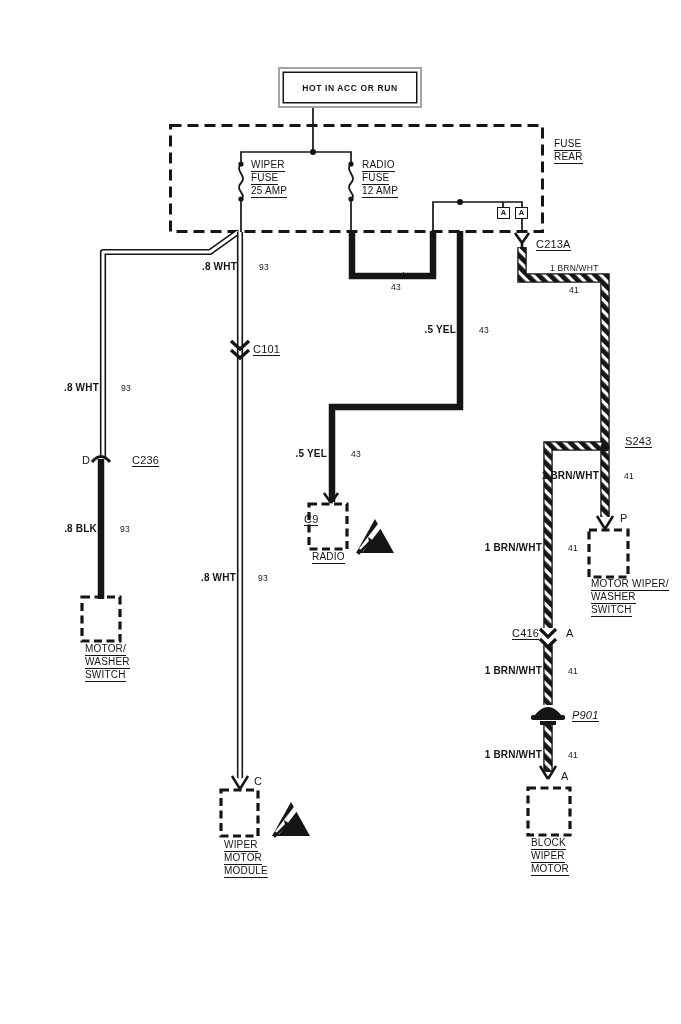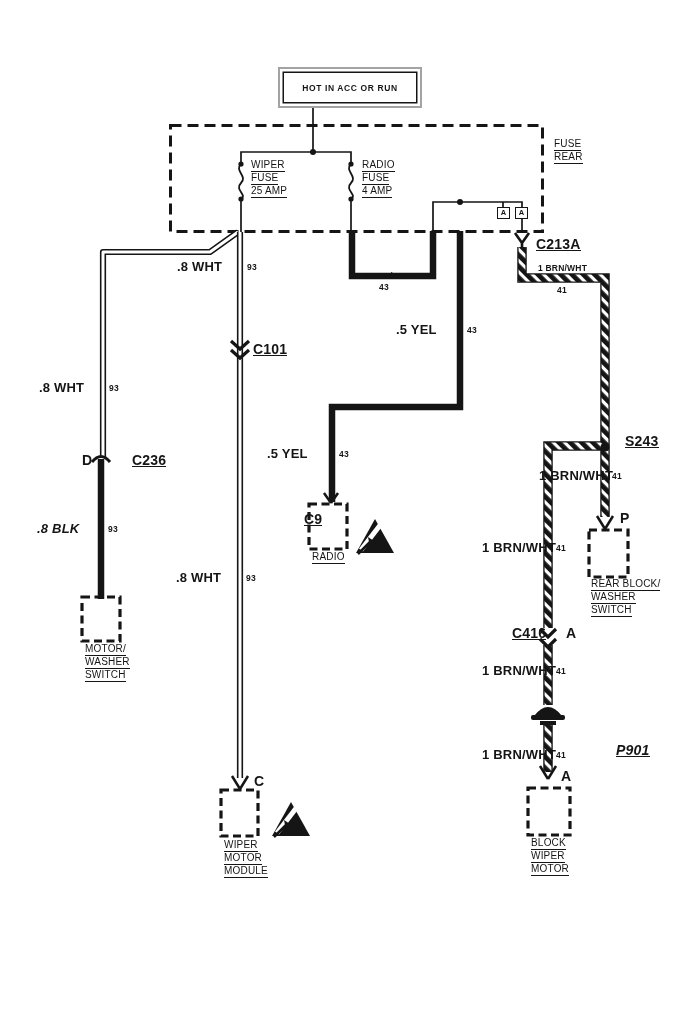--- a/index.html
+++ b/index.html
@@ -3,23 +3,23 @@
 <meta charset="utf-8">
 <style>
   html,body{margin:0;padding:0;background:#e8e8e8;}
   .page{
     position:relative;width:681px;height:1024px;margin:0 auto;
     background:#ffffff;overflow:hidden;
     font-family:"Liberation Sans","DejaVu Sans",sans-serif;
     color:#151515;
   }
   svg.wires{position:absolute;left:0;top:0;}
-  .t{position:absolute;font-size:14px;font-weight:700;letter-spacing:.2px;white-space:nowrap;line-height:10px;}
-  .lr{position:absolute;width:60px;font-size:13px;font-weight:700;letter-spacing:.2px;white-space:nowrap;line-height:10px;}
-  .lc{position:absolute;font-size:8.5px;font-weight:700;letter-spacing:.2px;white-space:nowrap;line-height:10px;}
+  .t{position:absolute;font-size:11px;font-weight:400;letter-spacing:.2px;white-space:nowrap;line-height:10px;}
+  .lr{position:absolute;width:60px;text-align:right;font-size:10px;font-weight:700;letter-spacing:.2px;white-space:nowrap;line-height:10px;}
+  .lc{position:absolute;font-size:8.5px;font-weight:400;letter-spacing:.2px;white-space:nowrap;line-height:10px;margin-left:12px;}
   .u{border-bottom:1.4px solid #151515;padding-bottom:.5px;}
   .i{font-style:italic;}
   .grp{position:absolute;font-size:10px;font-weight:400;letter-spacing:.2px;line-height:10px;}
   .grp span{display:block;width:max-content;border-bottom:1.4px solid #151515;padding-bottom:.5px;margin-bottom:1.5px;white-space:nowrap;}
   .powerbox{
     position:absolute;left:278px;top:67px;width:144px;height:41px;box-sizing:border-box;
     border:2px solid #a3a3a3;background:#fff;
     box-shadow:inset 0 0 0 2.5px #fff, inset 0 0 0 4px #151515;
     display:flex;align-items:center;justify-content:center;
     font-size:8.5px;font-weight:700;letter-spacing:.6px;
@@ -122,35 +122,35 @@
   </div>
 
   <div class="grp" style="left:251px;top:160px;">
     <span>WIPER</span>
     <span>FUSE</span>
     <span>25 AMP</span>
   </div>
   <div class="grp" style="left:362px;top:160px;">
     <span>RADIO</span>
     <span>FUSE</span>
-    <span>4 AMP</span>
+    <span>12 AMP</span>
   </div>
 
   <div class="abox" style="left:497px;top:207px;"><span>A</span></div>
   <div class="abox" style="left:515px;top:207px;"><span>A</span></div>
 
   <span class="t u" style="left:536px;top:239px;">C213A</span>
   <span class="t u" style="left:253px;top:344px;">C101</span>
   <span class="t" style="left:82px;top:455px;">D</span>
   <span class="t u" style="left:132px;top:455px;">C236</span>
   <span class="t u" style="left:304px;top:514px;">C9</span>
   <span class="t u" style="left:625px;top:436px;">S243</span>
   <span class="t u" style="left:512px;top:628px;">C416</span>
   <span class="t" style="left:566px;top:628px;">A</span>
-  <span class="t u i" style="left:572px;top:745px;margin-left:44px;">P901</span>
+  <span class="t u i" style="left:572px;top:710px;">P901</span>
   <span class="t" style="left:620px;top:513px;">P</span>
   <span class="t" style="left:561px;top:771px;">A</span>
   <span class="t" style="left:254px;top:776px;">C</span>
 
   <span class="lr" style="left:177px;top:262px;">.8 WHT</span>
   <span class="lc" style="left:247px;top:262px;">93</span>
 
   <span class="lc" style="left:361px;top:271px;">.8 BRN/WHT</span>
   <span class="lc" style="left:379px;top:282px;">43</span>
 
@@ -162,21 +162,21 @@
 
   <span class="lr" style="left:39px;top:383px;">.8 WHT</span>
   <span class="lc" style="left:109px;top:383px;">93</span>
 
   <span class="lr" style="left:267px;top:449px;">.5 YEL</span>
   <span class="lc" style="left:339px;top:449px;">43</span>
 
   <span class="lr" style="left:539px;top:471px;">1 BRN/WHT</span>
   <span class="lc" style="left:612px;top:471px;">41</span>
 
-  <span class="lr" style="left:37px;top:524px;font-style:italic;">.8 BLK</span>
+  <span class="lr" style="left:37px;top:524px;">.8 BLK</span>
   <span class="lc" style="left:108px;top:524px;">93</span>
 
   <span class="lr" style="left:482px;top:543px;">1 BRN/WHT</span>
   <span class="lc" style="left:556px;top:543px;">41</span>
 
   <span class="lr" style="left:176px;top:573px;">.8 WHT</span>
   <span class="lc" style="left:246px;top:573px;">93</span>
 
   <span class="lr" style="left:482px;top:666px;">1 BRN/WHT</span>
   <span class="lc" style="left:556px;top:666px;">41</span>
@@ -191,21 +191,21 @@
   </div>
   <div class="grp" style="left:312px;top:552px;">
     <span>RADIO</span>
   </div>
   <div class="grp" style="left:224px;top:840px;">
     <span>WIPER</span>
     <span>MOTOR</span>
     <span>MODULE</span>
   </div>
   <div class="grp" style="left:591px;top:579px;">
-    <span>REAR BLOCK/</span>
+    <span>MOTOR WIPER/</span>
     <span>WASHER</span>
     <span>SWITCH</span>
   </div>
   <div class="grp" style="left:531px;top:838px;">
     <span>BLOCK</span>
     <span>WIPER</span>
     <span>MOTOR</span>
   </div>
 
 </div>

